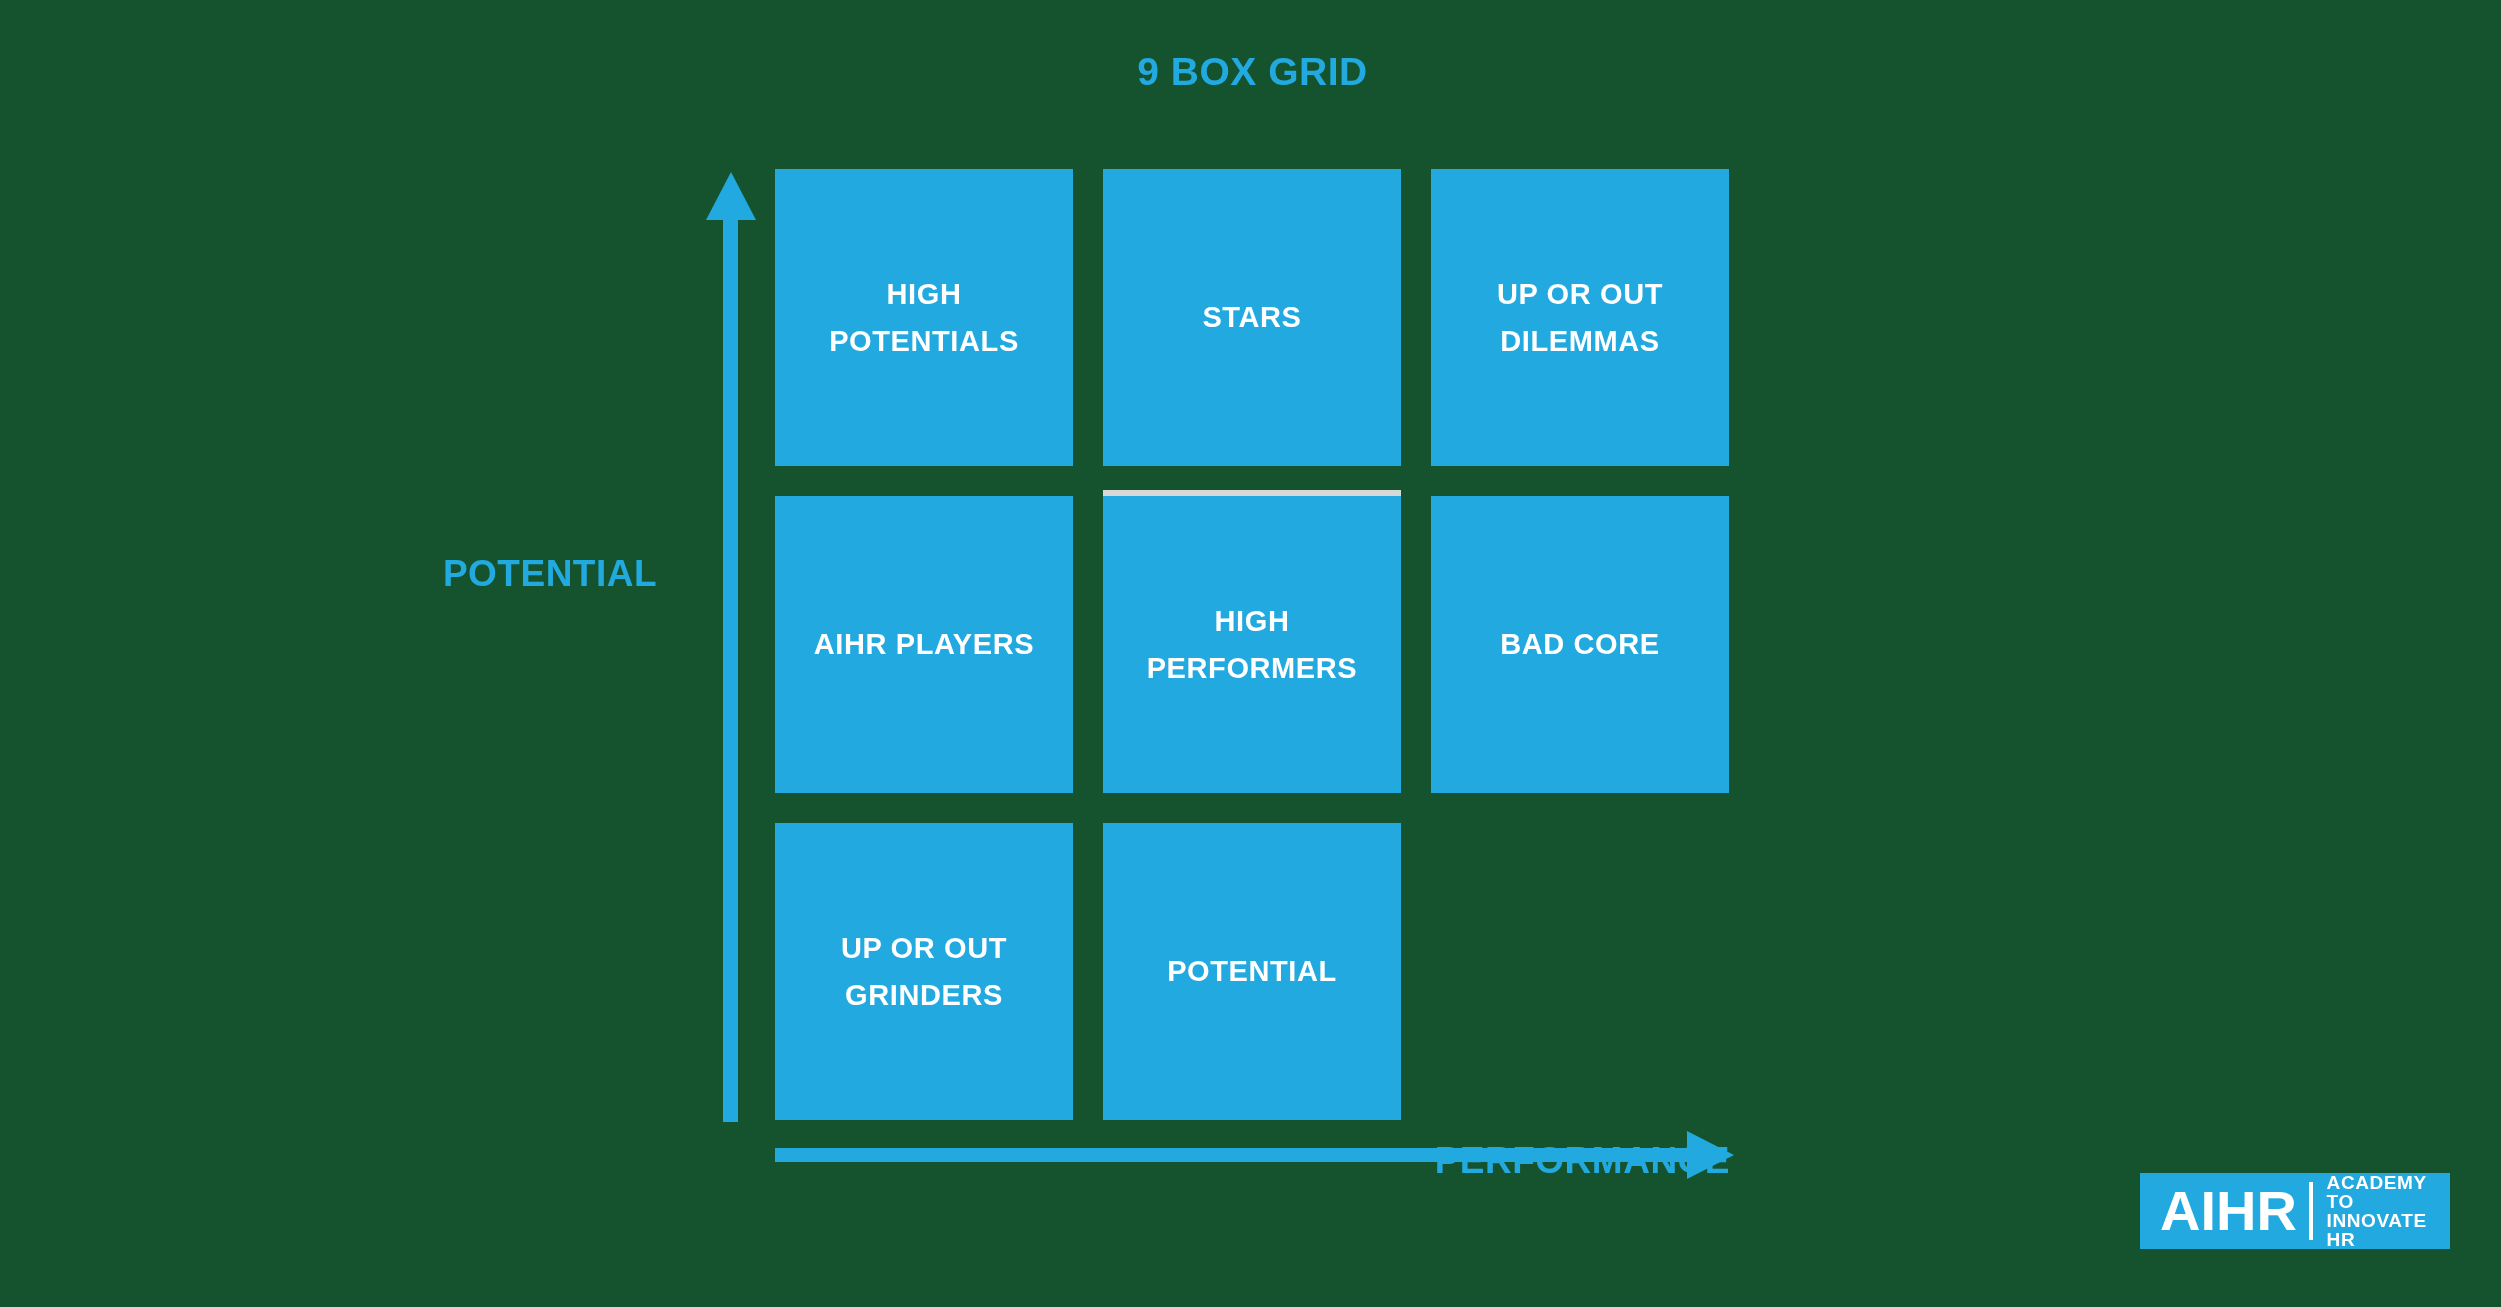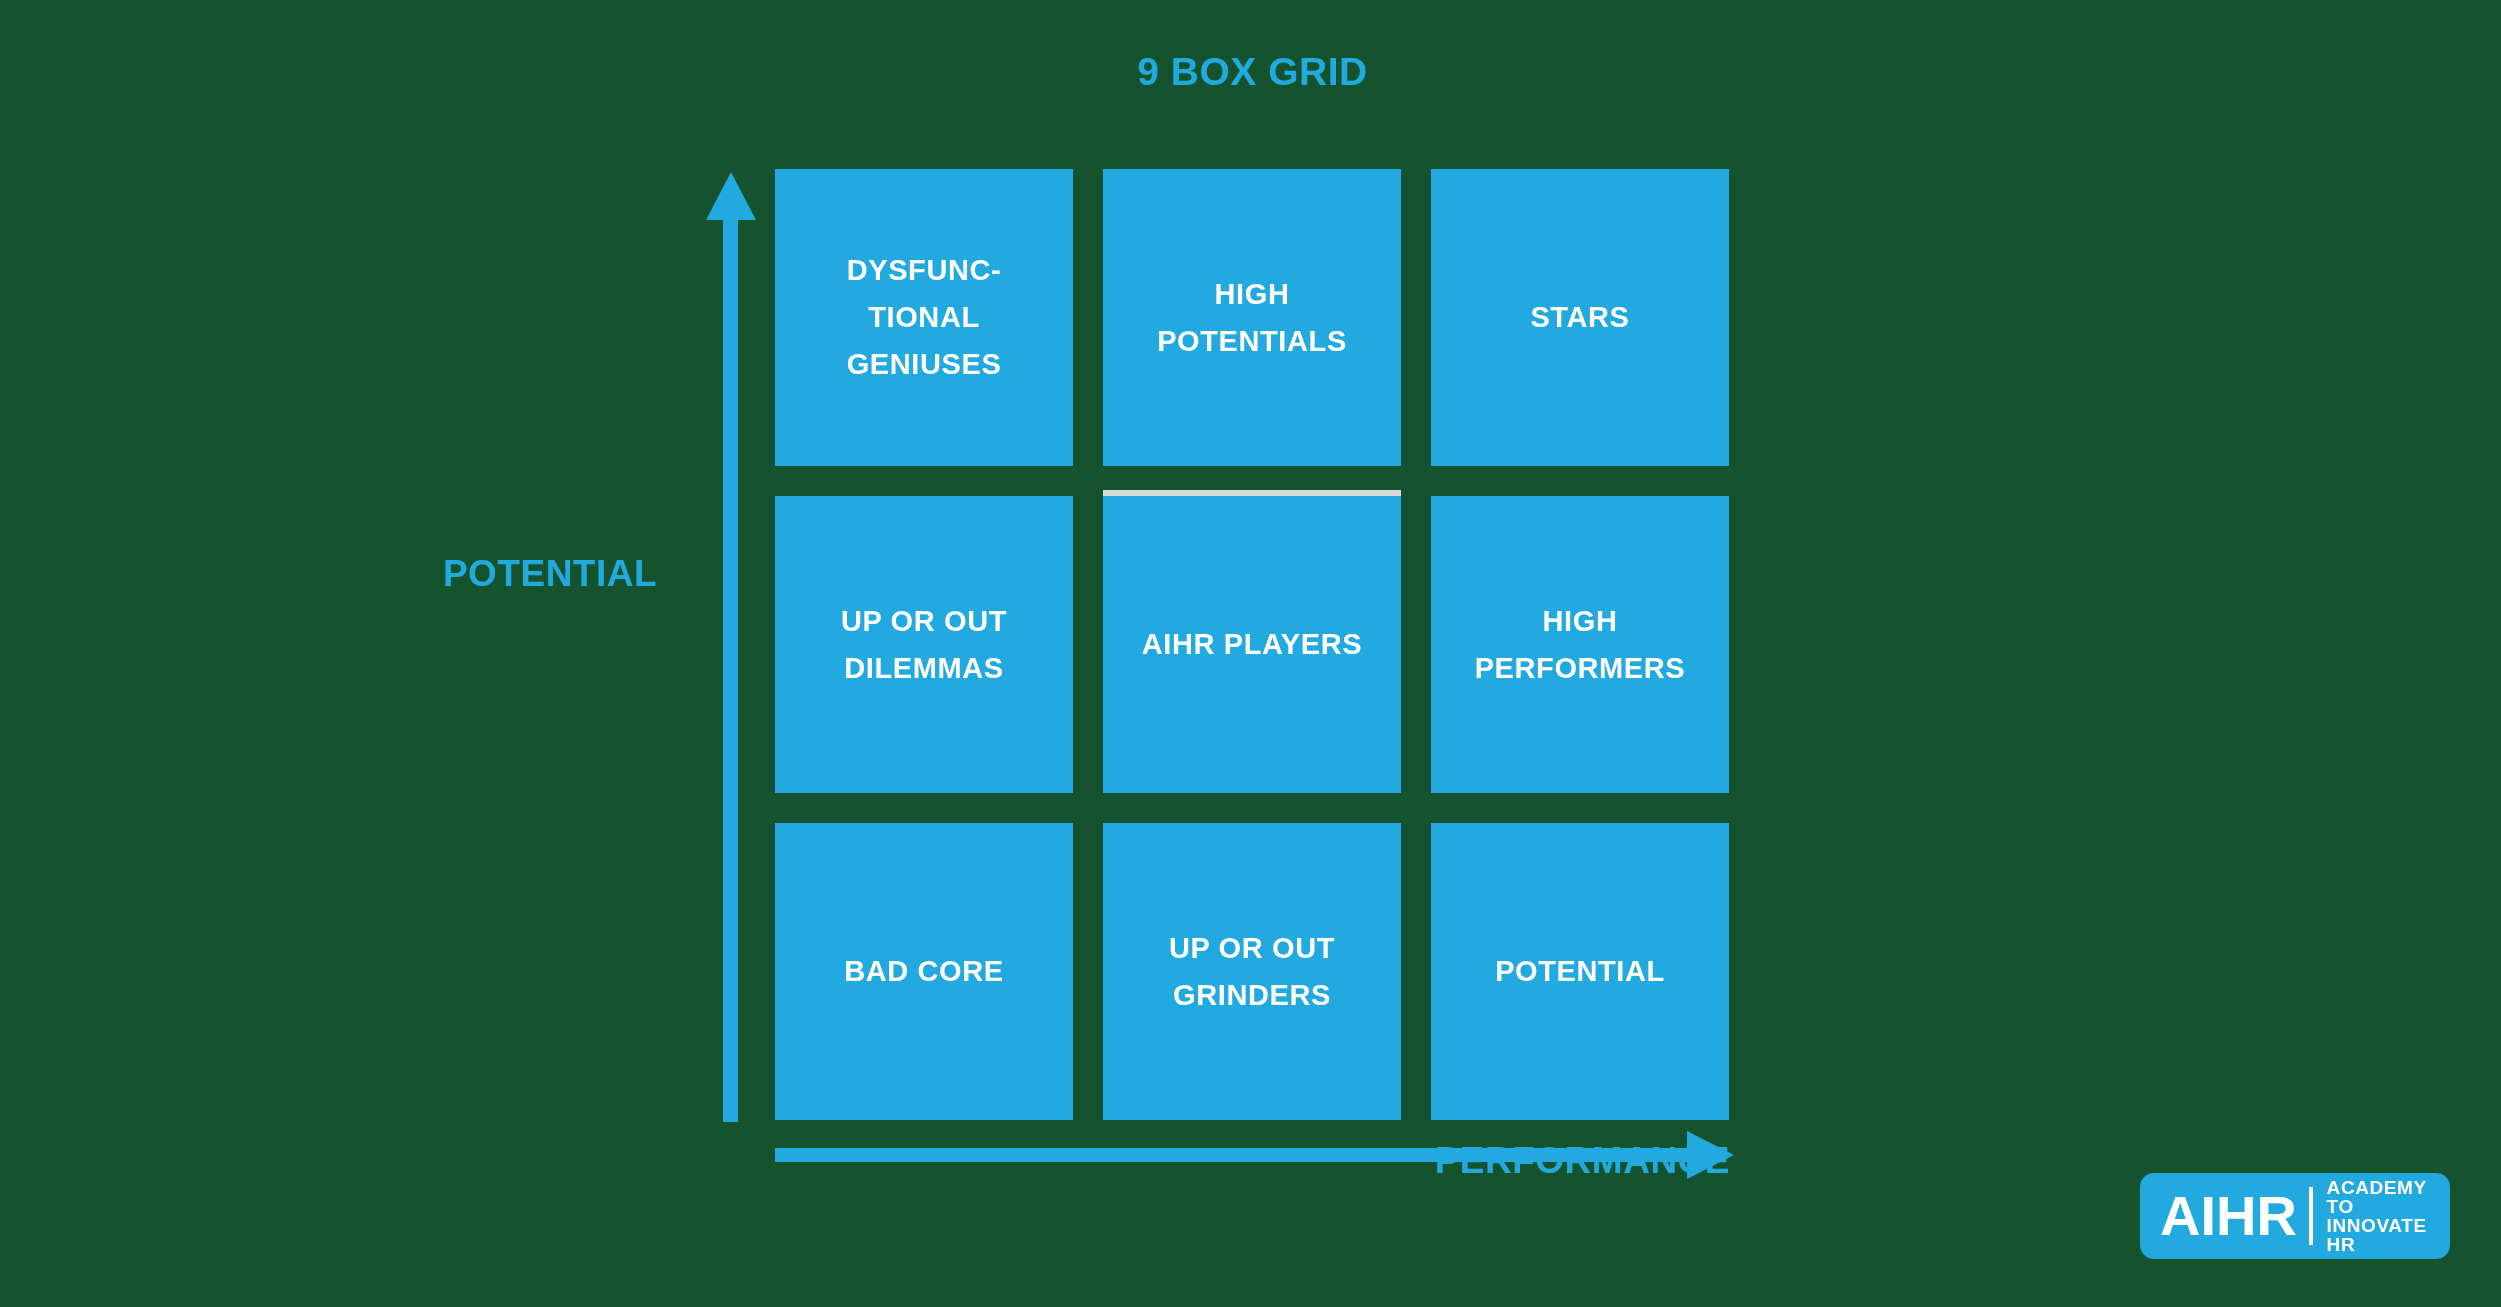--- a/index.html
+++ b/index.html
@@ -107,23 +107,23 @@
     width: 0; height: 0;
     border-top: 24px solid transparent;
     border-bottom: 24px solid transparent;
     border-left: 47px solid #21A9E0;
   }
 
   
   .logo {
     position: absolute;
     left: 2140px; top: 1173px;
-    width: 310px; height: 86px;
-    background: #21A9E0;
-    border-radius: 14px;
+    width: 310px; height: 76px;
+    background: #21A9E0;
+    border-radius: 0;
     display: flex;
     align-items: center;
     padding-left: 20px;
     box-sizing: border-box;
   }
   .logo .brand {
     color: #ffffff;
     font-size: 56px;
     font-weight: bold;
     letter-spacing: 0px;
@@ -157,25 +157,20 @@
   <div class="v-arrow-head"></div>
 
   <div class="h-arrow-shaft"></div>
   <div class="h-arrow-head"></div>
   <div class="x-axis-label">PERFORMANCE</div>
 
   <div class="center-cell-shadow"></div>
 
   <div class="grid">
     <div class="cell">
-      <span>DYSFUNC-
-TIONAL
-GENIUSES</span>
-    </div>
-    <div class="cell">
       <span>HIGH
 POTENTIALS</span>
     </div>
     <div class="cell">
       <span>STARS</span>
     </div>
     <div class="cell">
       <span>UP OR OUT
 DILEMMAS</span>
     </div>

